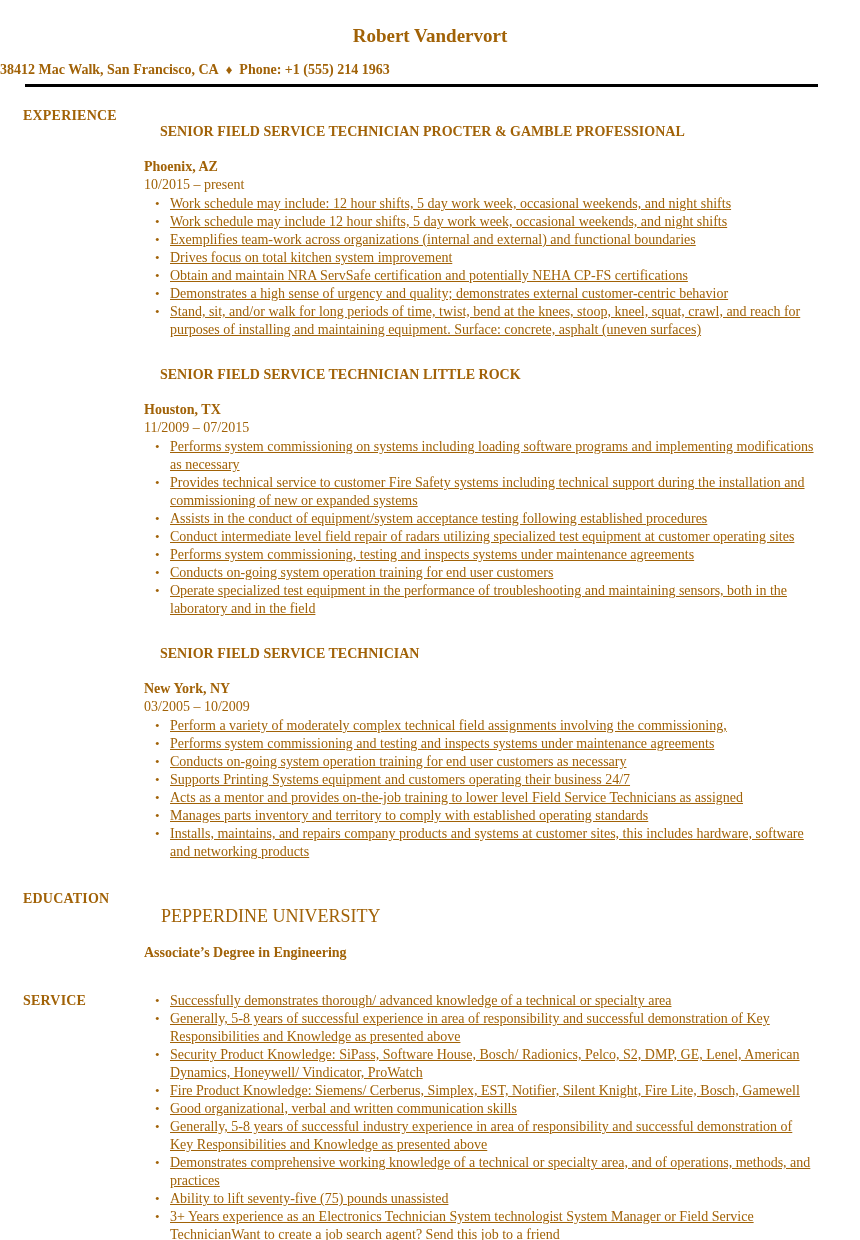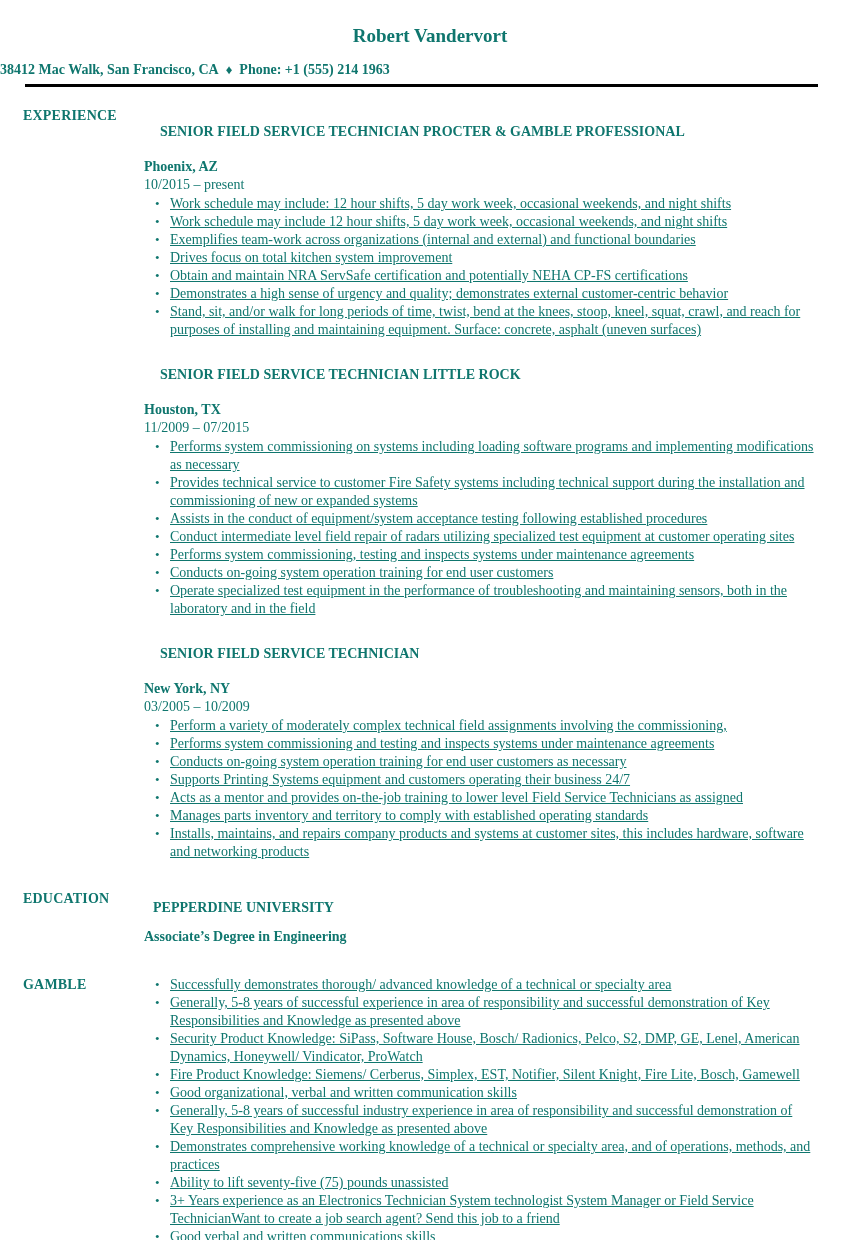--- a/index.html
+++ b/index.html
@@ -2,21 +2,21 @@
 <html><head>
 <meta charset="utf-8">
 <style>
   * { box-sizing: border-box; }
   html, body { margin: 0; padding: 0; background: #ffffff; }
   .page {
     width: 860px;
     height: 1240px;
     margin: 0;
     background: #ffffff;
-    color: #0f766e;
+    color: #a16207;
     font-family: "Liberation Serif", "DejaVu Serif", serif;
     font-size: 14px;
     line-height: 18px;
     overflow: hidden;
   }
   
   .name {
     margin: 0;
     padding-top: 25px;
     text-align: center;
@@ -65,21 +65,21 @@
     text-decoration: underline;
   }
   .bullets li::before {
     content: "\2022";
     position: absolute;
     left: 11px;
     top: 0;
     font-size: 13px;
   }
   
-  .edu-school { margin: 9px; font-size: 14px; line-height: 20px; font-weight: bold; }
+  .edu-school { margin: 17px; font-size: 18px; line-height: 20px; font-weight: normal; }
   .edu-degree { font-weight: bold; line-height: 20px; }
 </style>
 </head>
 <body>
 
 <div class="page">
 
   <h1 class="name">Robert Vandervort</h1>
   <div class="contact-line">
     <span>38412 Mac Walk, San Francisco, CA</span><span class="diamond">♦</span><span>Phone: +1 (555) 214 1963</span>
@@ -142,21 +142,21 @@
 
     <section class="section">
       <div class="section-label">EDUCATION</div>
       <div class="section-content">
         <h2 class="edu-school">PEPPERDINE UNIVERSITY</h2>
         <div class="edu-degree">Associate’s Degree in Engineering</div>
       </div>
     </section>
 
     <section class="section">
-      <div class="section-label">GAMBLE</div>
+      <div class="section-label">SERVICE</div>
       <div class="section-content">
         <ul class="bullets">
           <li>Successfully demonstrates thorough/ advanced knowledge of a technical or specialty area</li>
           <li>Generally, 5-8 years of successful experience in area of responsibility and successful demonstration of Key Responsibilities and Knowledge as presented above</li>
           <li>Security Product Knowledge: SiPass, Software House, Bosch/ Radionics, Pelco, S2, DMP, GE, Lenel, American Dynamics, Honeywell/ Vindicator, ProWatch</li>
           <li>Fire Product Knowledge: Siemens/ Cerberus, Simplex, EST, Notifier, Silent Knight, Fire Lite, Bosch, Gamewell</li>
           <li>Good organizational, verbal and written communication skills</li>
           <li>Generally, 5-8 years of successful industry experience in area of responsibility and successful demonstration of Key Responsibilities and Knowledge as presented above</li>
           <li>Demonstrates comprehensive working knowledge of a technical or specialty area, and of operations, methods, and practices</li>
           <li>Ability to lift seventy-five (75) pounds unassisted</li>

